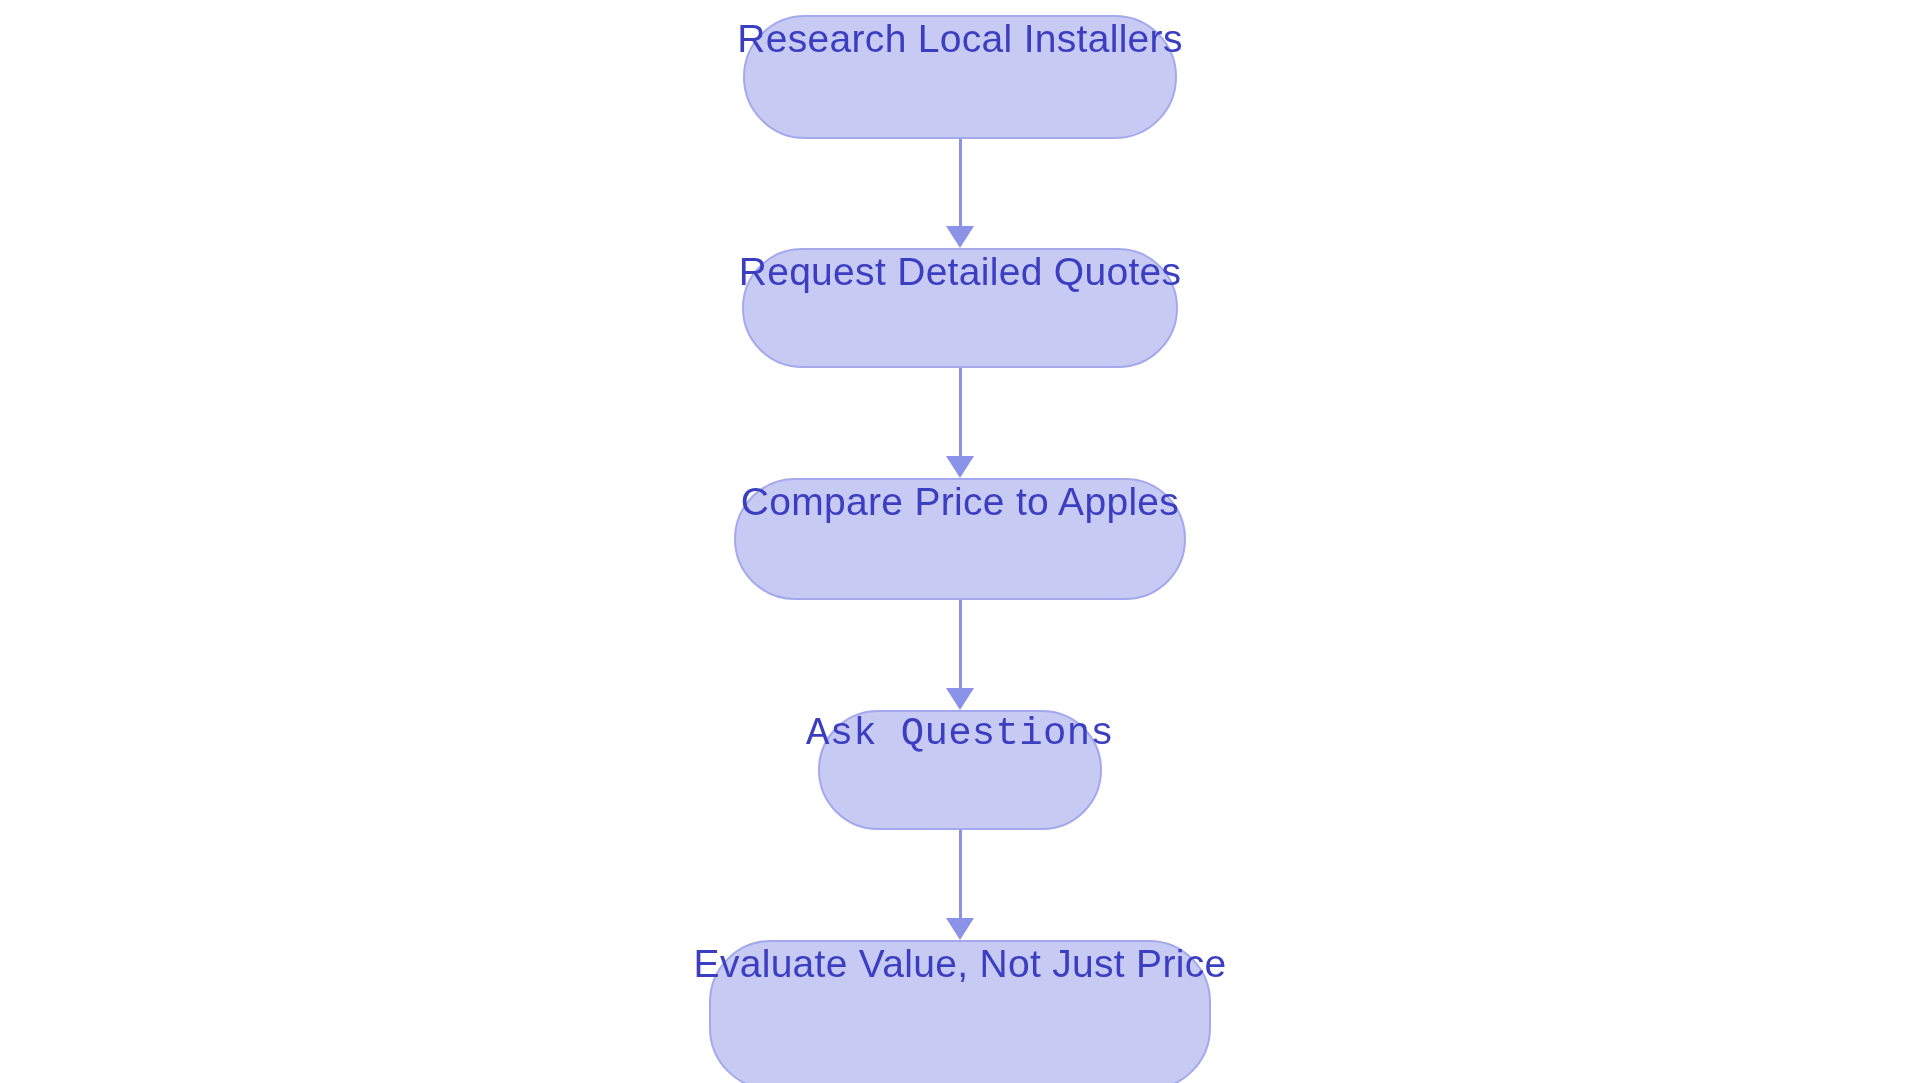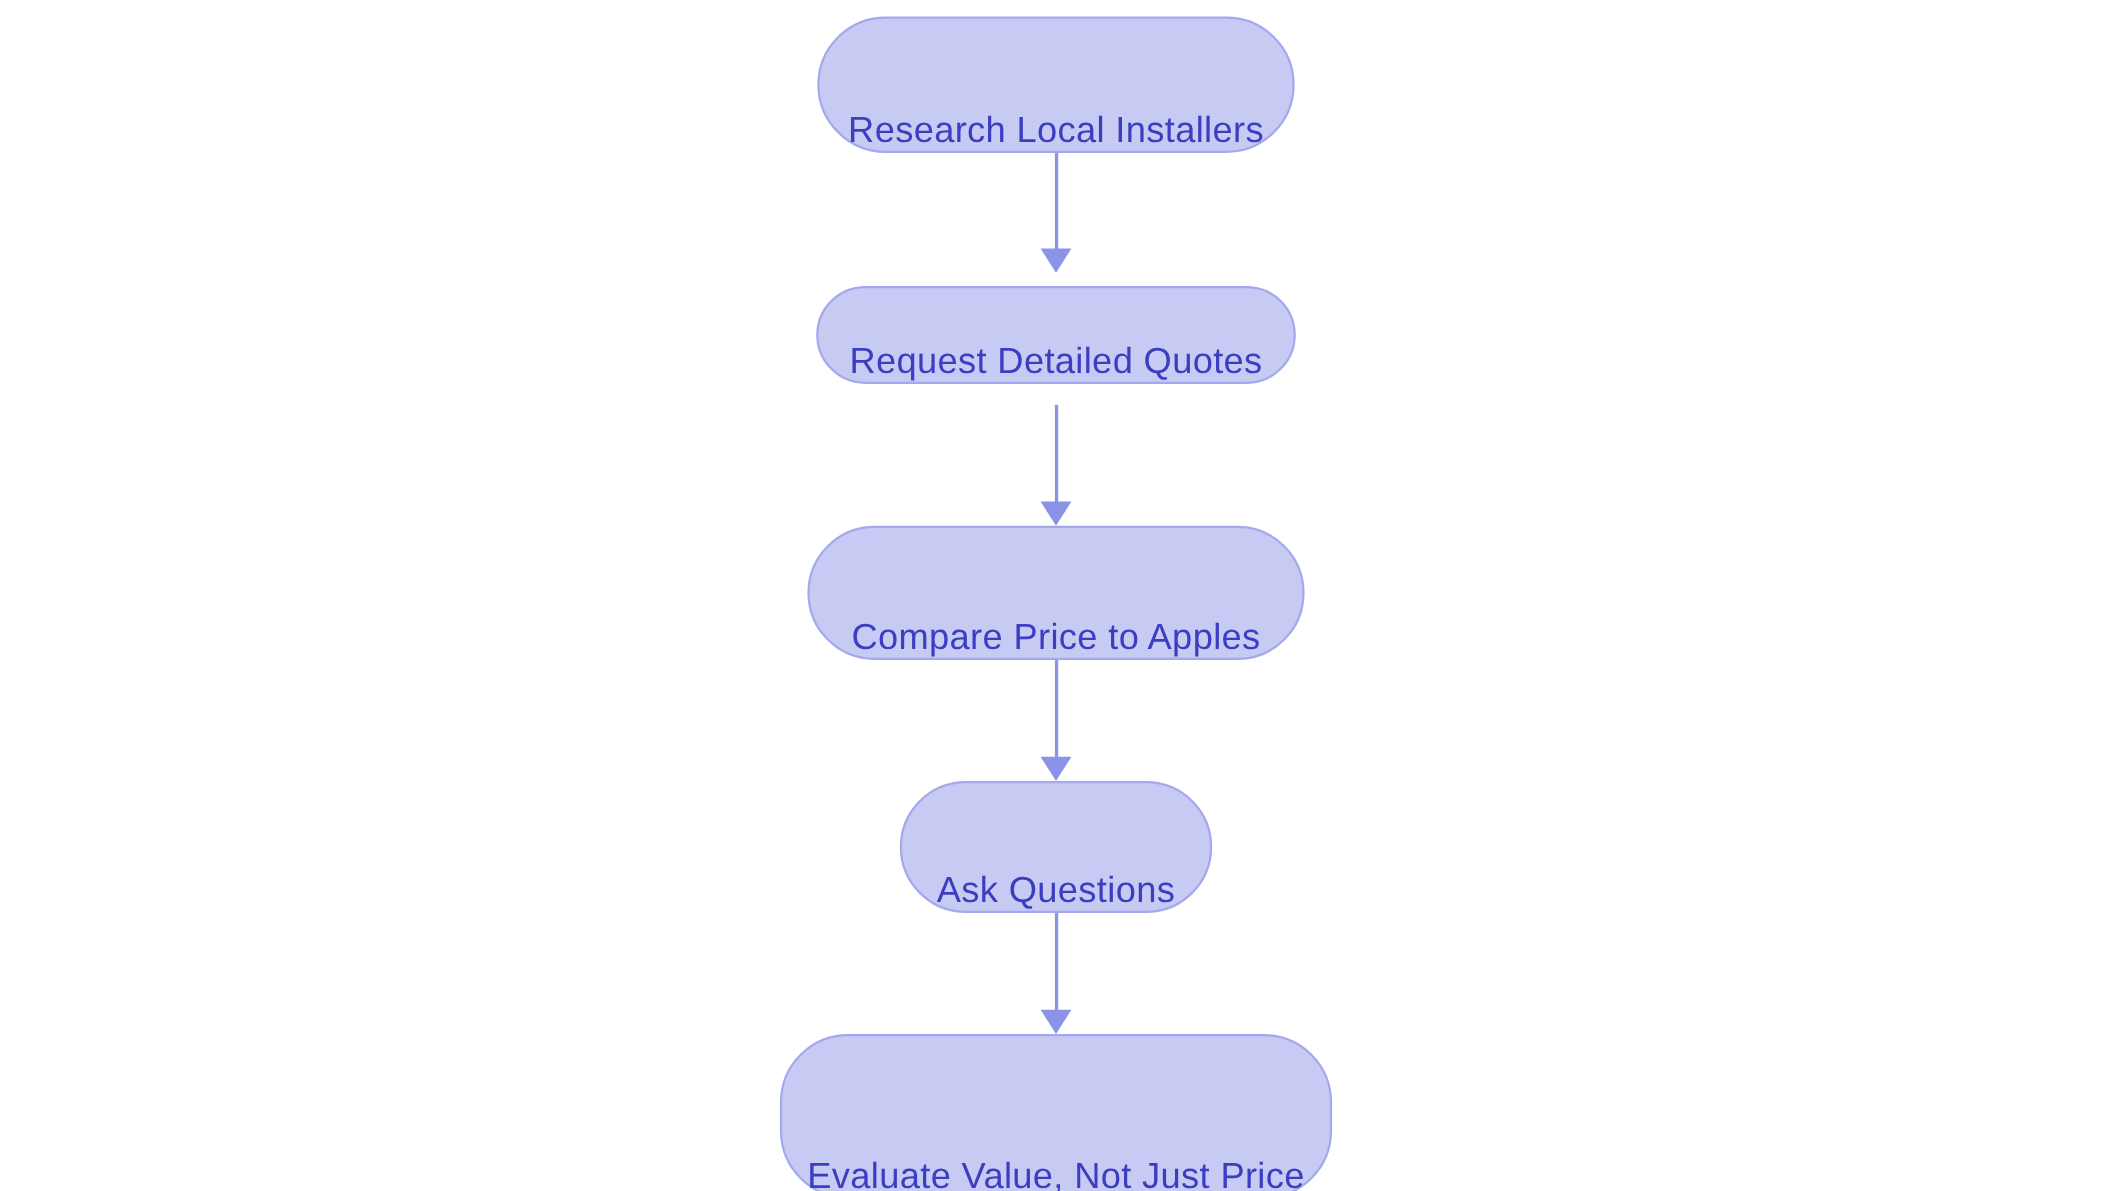--- a/index.html
+++ b/index.html
@@ -12,35 +12,35 @@
     width: 1920px;
     height: 1083px;
     background: var(--background, #ffffff);
     overflow: hidden;
     font-family: "Liberation Sans", sans-serif;
   }
   .node {
     position: absolute;
     box-sizing: border-box;
     display: flex;
-    align-items: flex-end;
+    align-items: flex-start;
     justify-content: center;
     background: var(--node_fill, #c7caf3);
     border: 2px solid var(--node_border, #a3a9ec);
     border-radius: 62px;
     color: var(--node_text, #3b3ec1);
-    font-size: 33px;
+    font-size: 39px;
     letter-spacing: 0.3px;
     text-align: center;
     white-space: nowrap;
   }
   .n1 { left: 743px; top: 15px;  width: 434px; height: 124px; }
-  .n2 { left: 742px; top: 248px; width: 436px; height: 89px; margin-top: 12px; }
+  .n2 { left: 742px; top: 248px; width: 436px; height: 120px; }
   .n3 { left: 734px; top: 478px; width: 452px; height: 122px; }
-  .n4 { left: 818px; top: 710px; width: 284px; height: 120px; }
+  .n4 { left: 818px; top: 710px; width: 284px; height: 120px; font-family: Liberation Mono, monospace; }
   .n5 { left: 709px; top: 940px; width: 502px; height: 150px; }
 
   .arrow { position: absolute; left: 0; top: 0; width: 0; height: 0; }
   .arrow-line {
     position: absolute;
     width: 3px;
     background: var(--arrow_color, #8b93e8);
   }
   .arrow-head {
     position: absolute;

